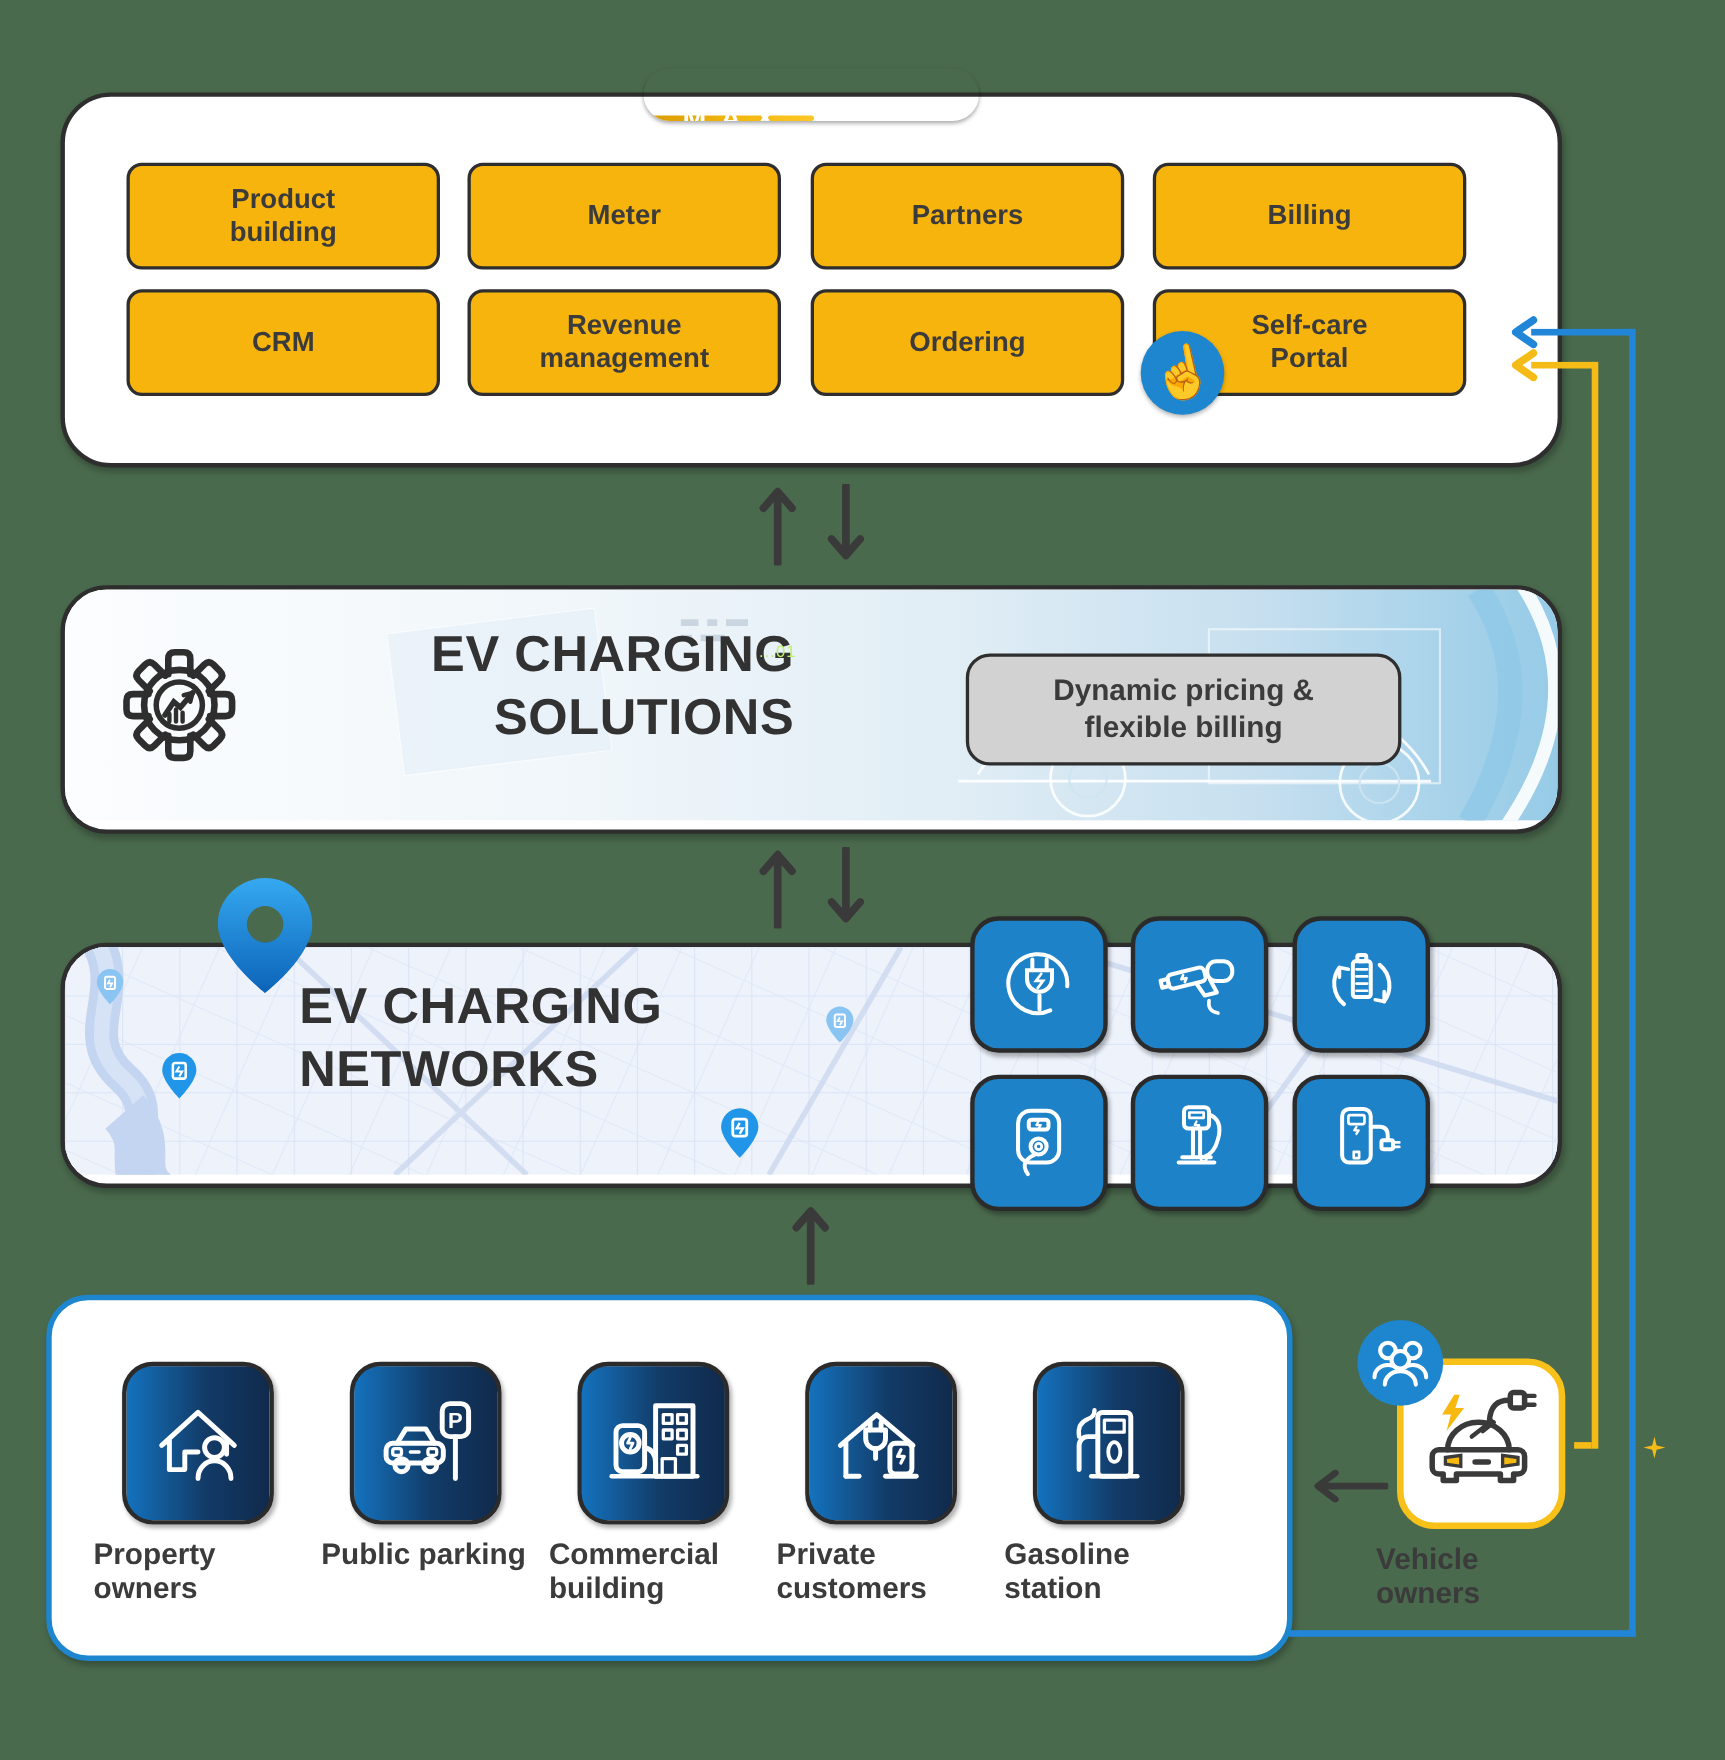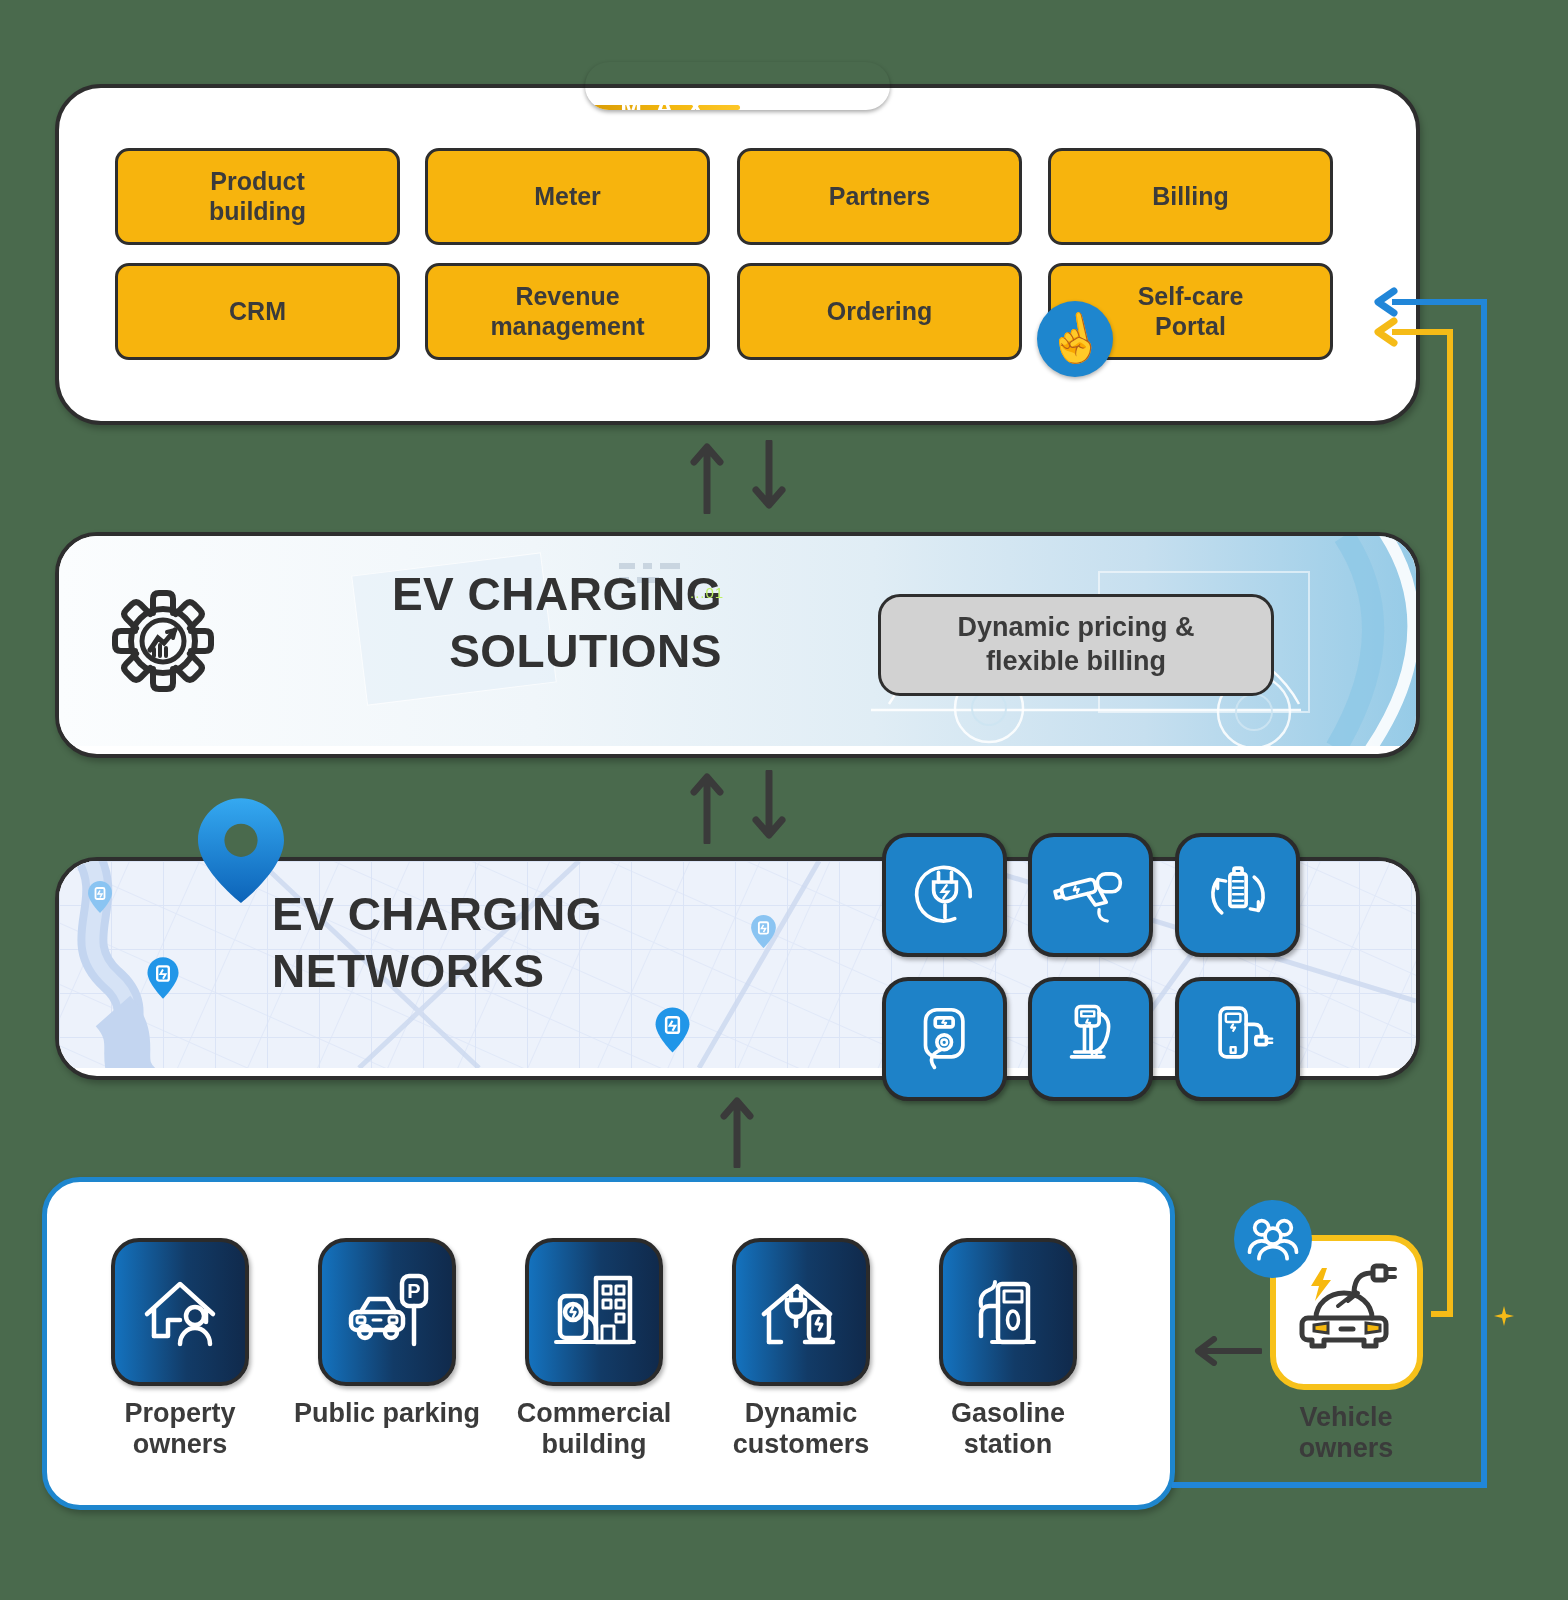--- a/index.html
+++ b/index.html
@@ -30,21 +30,21 @@
   .badge{left:878px;top:594px;width:396px;height:102px;background:#D2D2D2;border:3px solid #2E2E2E;
          border-radius:22px;display:flex;align-items:center;justify-content:center;text-align:center;
          font-size:27px;font-weight:bold;color:#3B3B3B;line-height:1.25;padding:15px 46px;box-sizing:border-box;z-index:3;}
   
   .btile{width:125px;height:124px;background:#1E82C8;border:4px solid #2B2B2B;border-radius:26px;
          display:flex;align-items:center;justify-content:center;z-index:4;box-sizing:border-box;
          box-shadow:2px 3px 4px rgba(0,0,0,.3);}
   .dtile{width:138px;height:148px;border:4px solid #2B2B2B;border-radius:28px;box-sizing:border-box;
          background:linear-gradient(90deg,#1472BE 0%,#123B67 55%,#102A4C 100%);
          display:flex;align-items:center;justify-content:center;z-index:4;box-shadow:2px 3px 4px rgba(0,0,0,.3);}
-  .dlabel{width:190px;text-align:center;font-size:27px;line-height:31px;font-weight:bold;color:#3B3B3B;z-index:3;}
+  .dlabel{width:190px;font-size:27px;line-height:31px;font-weight:bold;color:#3B3B3B;z-index:3;}
   .vtile{left:1270px;top:1235px;width:153px;height:155px;background:#fff;border:6px solid #F7C11A;
          border-radius:34px;box-sizing:border-box;display:flex;align-items:center;justify-content:center;z-index:5;}
   .circle{border-radius:50%;background:#1E86CE;display:flex;align-items:center;justify-content:center;}
   .touch{left:1037px;top:301px;width:76px;height:76px;z-index:7;box-shadow:0 2px 4px rgba(0,0,0,.3);}
   .touch span{color:#fff;font-size:46px;transform:rotate(-12deg);line-height:1;}
   .people{left:1234px;top:1200px;width:78px;height:78px;z-index:6;}
   
   .line{z-index:2;}
   .blue-l{background:#2186D8;}
   .yellow-l{background:#F5BB17;}
@@ -347,21 +347,21 @@
         <path d="M38 42 h-9 a8 8 0 0 0 -8 8 v22"></path>
         <path d="M21 42 q-2 -12 8 -16 q6 -2 6 -8" stroke-width="4"></path>
         <path d="M32 78 h42" stroke-width="4"></path>
       </g>
     </svg>
   </div>
 
   <div class="abs dlabel" style="left:85px;top:1398px;">Property owners</div>
   <div class="abs dlabel" style="left:292px;top:1398px;">Public parking</div>
   <div class="abs dlabel" style="left:499px;top:1398px;">Commercial building</div>
-  <div class="abs dlabel" style="left:706px;top:1398px;">Dynamic customers</div>
+  <div class="abs dlabel" style="left:706px;top:1398px;">Private customers</div>
   <div class="abs dlabel" style="left:913px;top:1398px;">Gasoline station</div>
 
   <div class="abs vtile">
     <svg width="118" height="118" viewBox="0 0 118 118">
       <g stroke="#3A3A3A" stroke-width="5" fill="none" stroke-linecap="round" stroke-linejoin="round">
         <path d="M28 64 a28 25 0 0 1 56 0"></path>
         <path d="M60 47 l10 -8 M50 52 l18 -14" stroke-width="4"></path>
         <path d="M20 64 h72 a6 6 0 0 1 6 6 v10 a6 6 0 0 1 -6 6 h-4 v6 h-12 v-6 H36 v6 H24 v-6 h-4 a6 6 0 0 1 -6 -6 v-10 a6 6 0 0 1 6 -6 z"></path>
         <path d="M53 75 h12"></path>
         <path d="M66 38 q1 -20 19 -19"></path>

